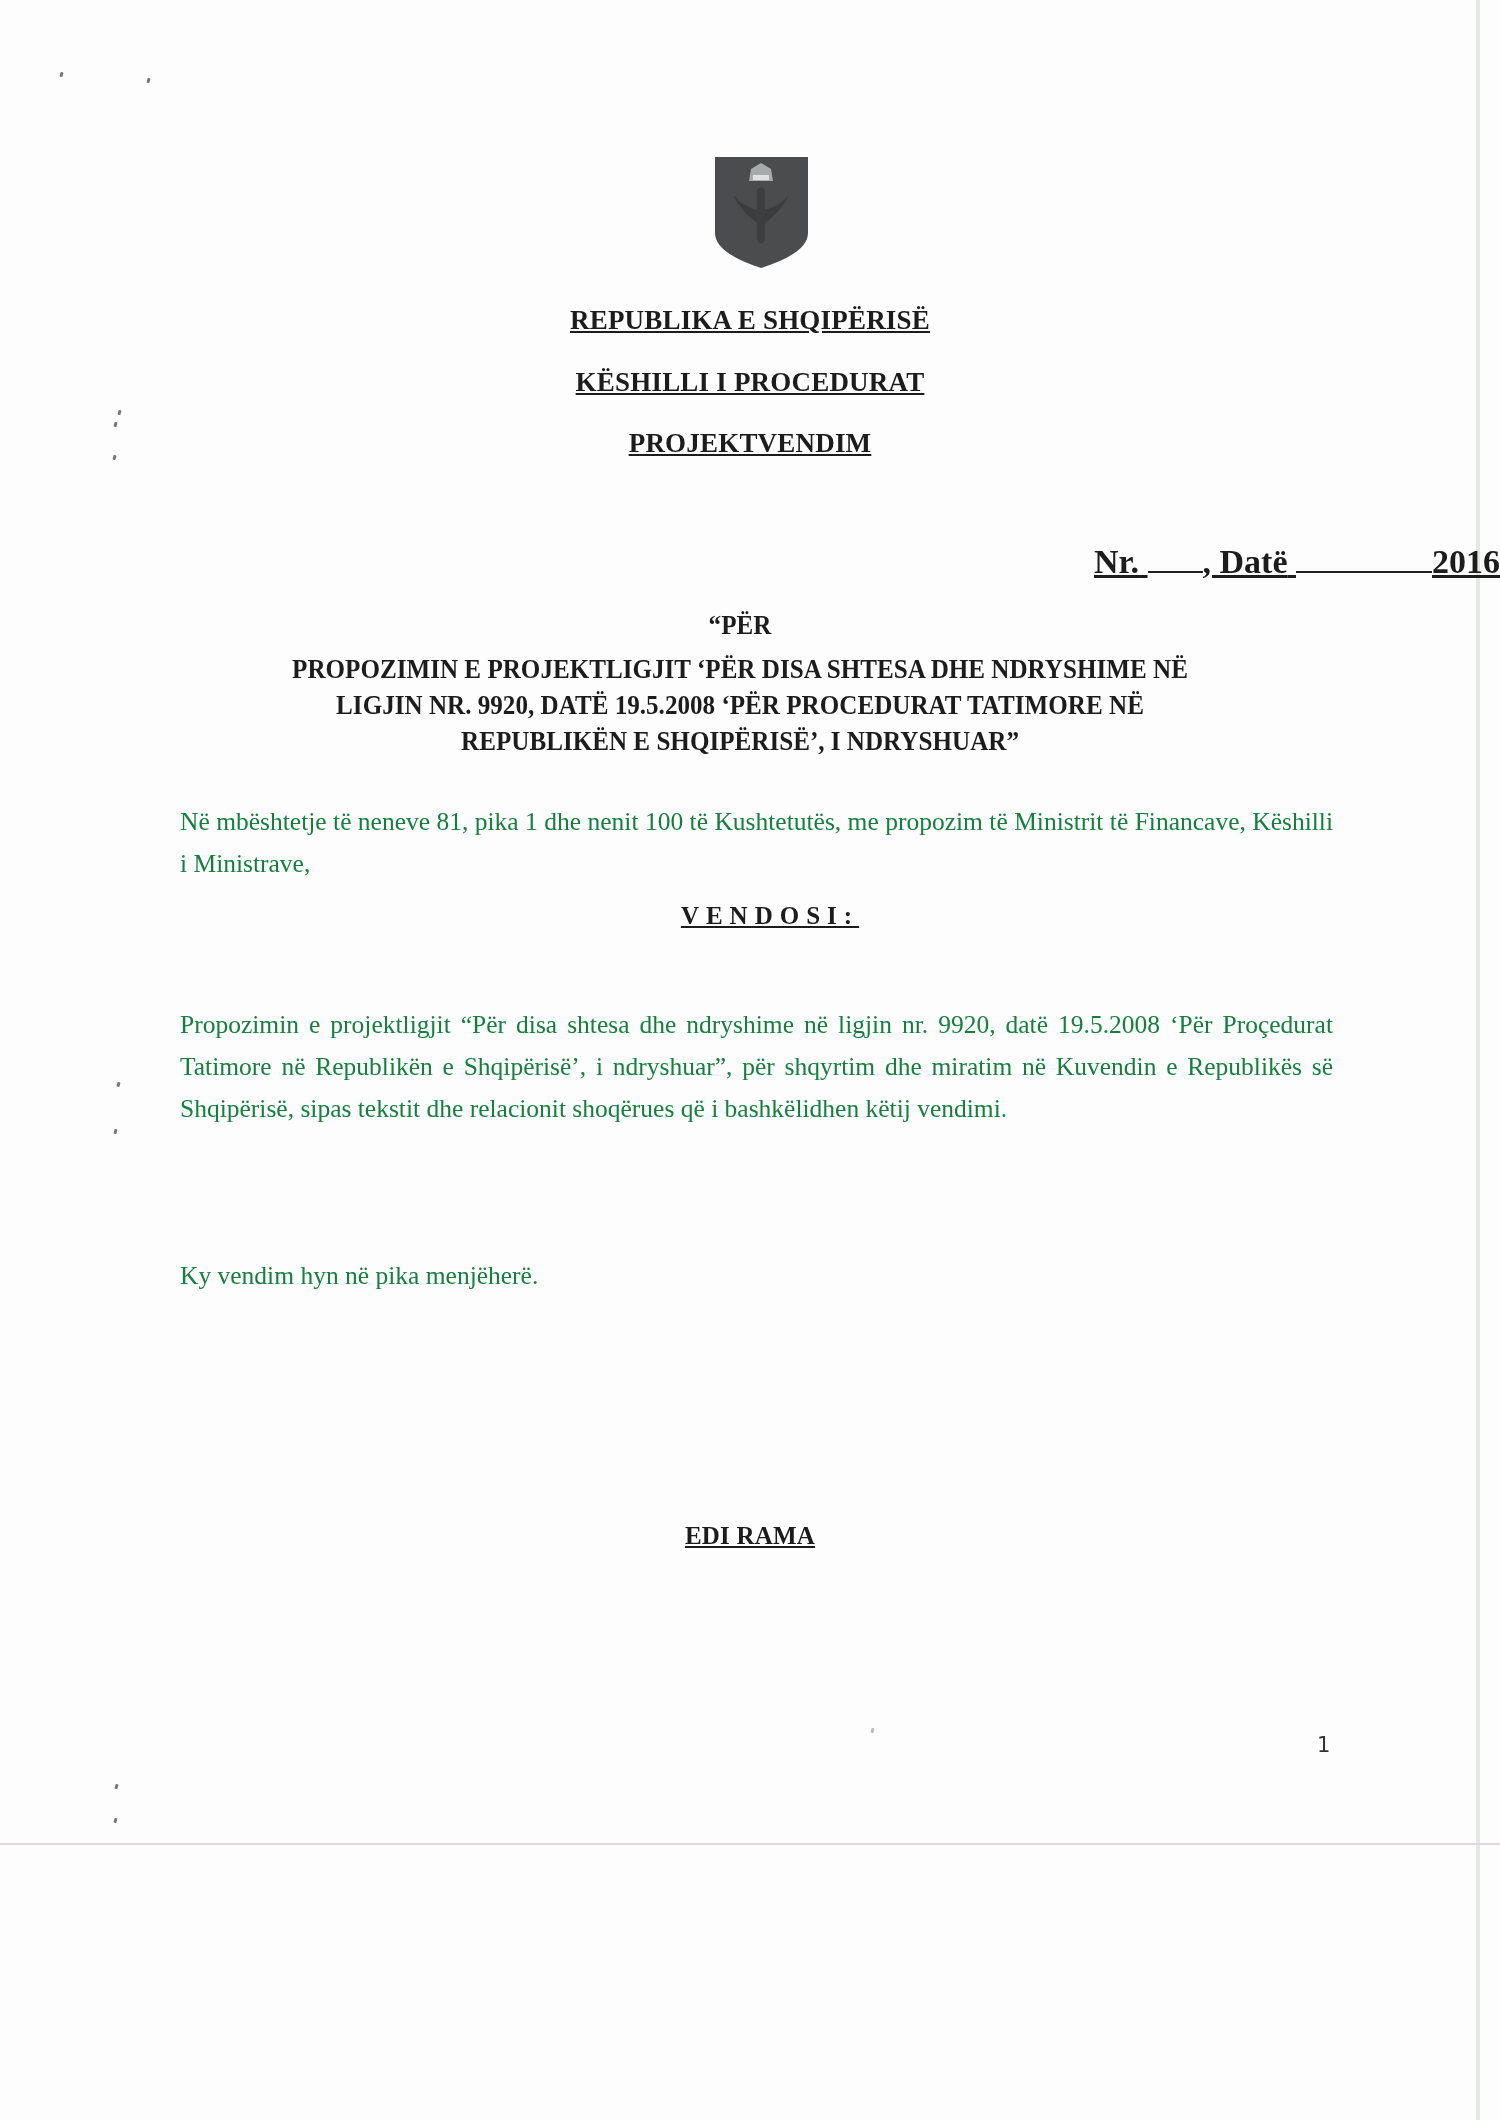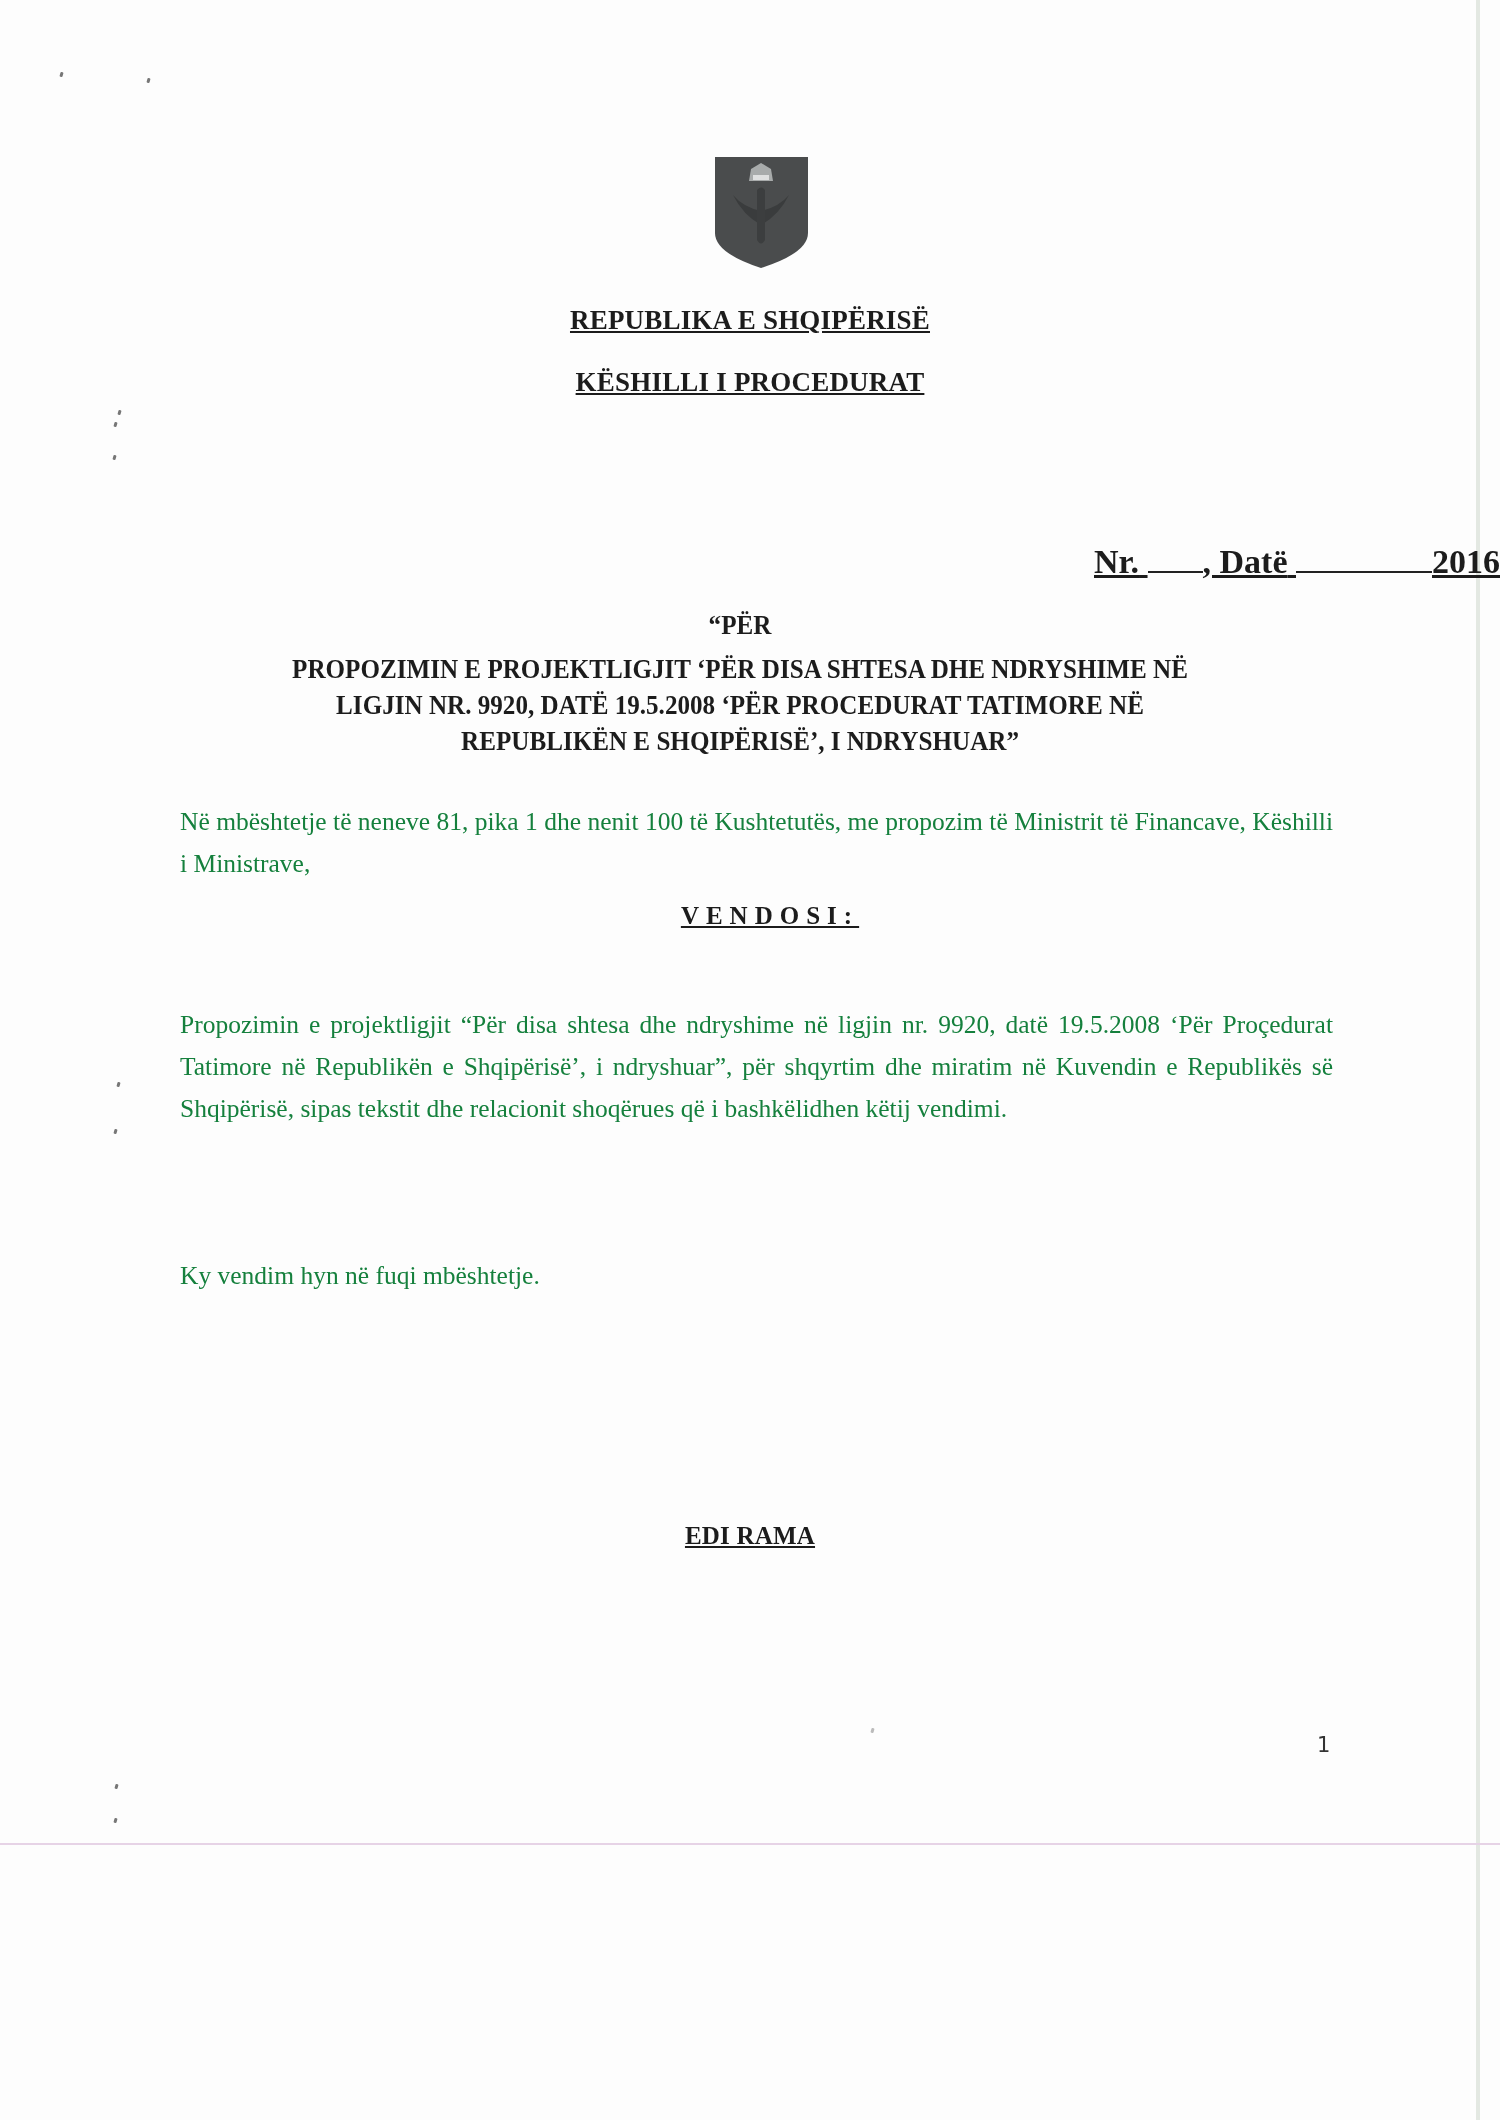--- a/index.html
+++ b/index.html
@@ -120,38 +120,39 @@
   <svg class="emblem" viewBox="0 0 97 115">
     <path d="M2 2 H95 V78 Q95 98 48 113 Q2 98 2 78 Z" fill="#4a4c4d"></path>
     <path d="M38 14 L48 8 L58 14 L60 26 L36 26 Z" fill="#b9bcbc" opacity="0.85"></path>
     <path d="M40 20 H56 V25 H40 Z" fill="#e4e6e6" opacity="0.9"></path>
     <path d="M20 40 Q30 60 48 70 Q66 60 76 40 Q66 52 48 56 Q30 52 20 40 Z" fill="#3a3c3d"></path>
     <path d="M44 35 Q48 30 52 35 L52 85 Q48 92 44 85 Z" fill="#3c3e3f"></path>
   </svg>
 
   <div class="center h-main" style="top:305px">REPUBLIKA E SHQIPËRISË</div>
   <div class="center h-main" style="top:367px">KËSHILLI I PROCEDURAT</div>
+  <div class="center h-main" style="top:428px">PROJEKTVENDIM</div>
 
   <div class="center date-line" style="top:543px">
     <span>Nr.</span>
     <span class="blank" style="width:55px"></span><span>, Datë</span>
     <span class="blank" style="width:136px"></span><span>2016</span>
   </div>
 
   <div class="title-block" style="top:607px">
     <div>“PËR</div>
     <div style="margin-top:8px">PROPOZIMIN E PROJEKTLIGJIT ‘PËR DISA SHTESA DHE NDRYSHIME NË</div>
     <div>LIGJIN NR. 9920, DATË 19.5.2008 ‘PËR PROCEDURAT TATIMORE NË</div>
     <div>REPUBLIKËN E SHQIPËRISË’, I NDRYSHUAR”</div>
   </div>
 
   <div class="para" style="top:801px">Në mbështetje të neneve 81, pika 1 dhe nenit 100 të Kushtetutës, me propozim të Ministrit të Financave, Këshilli i Ministrave,</div>
 
   <div class="center h-main spaced" style="top:902px;font-size:25px">VENDOSI:</div>
 
   <div class="para" style="top:1004px">Propozimin e projektligjit “Për disa shtesa  dhe ndryshime në ligjin nr. 9920, datë 19.5.2008 ‘Për Proçedurat Tatimore në Republikën e Shqipërisë’, i ndryshuar”, për shqyrtim dhe miratim në Kuvendin e Republikës së Shqipërisë, sipas tekstit dhe relacionit shoqërues që i bashkëlidhen këtij vendimi.</div>
 
-  <div class="para" style="top:1255px">Ky vendim hyn në fuqi mbështetje.</div>
+  <div class="para" style="top:1255px">Ky vendim hyn në pika menjëherë.</div>
 
   <div class="center h-main" style="top:1522px;font-size:25px">EDI RAMA</div>
 
   <div class="page-num">1</div>
 </div>
 
 </body></html>

